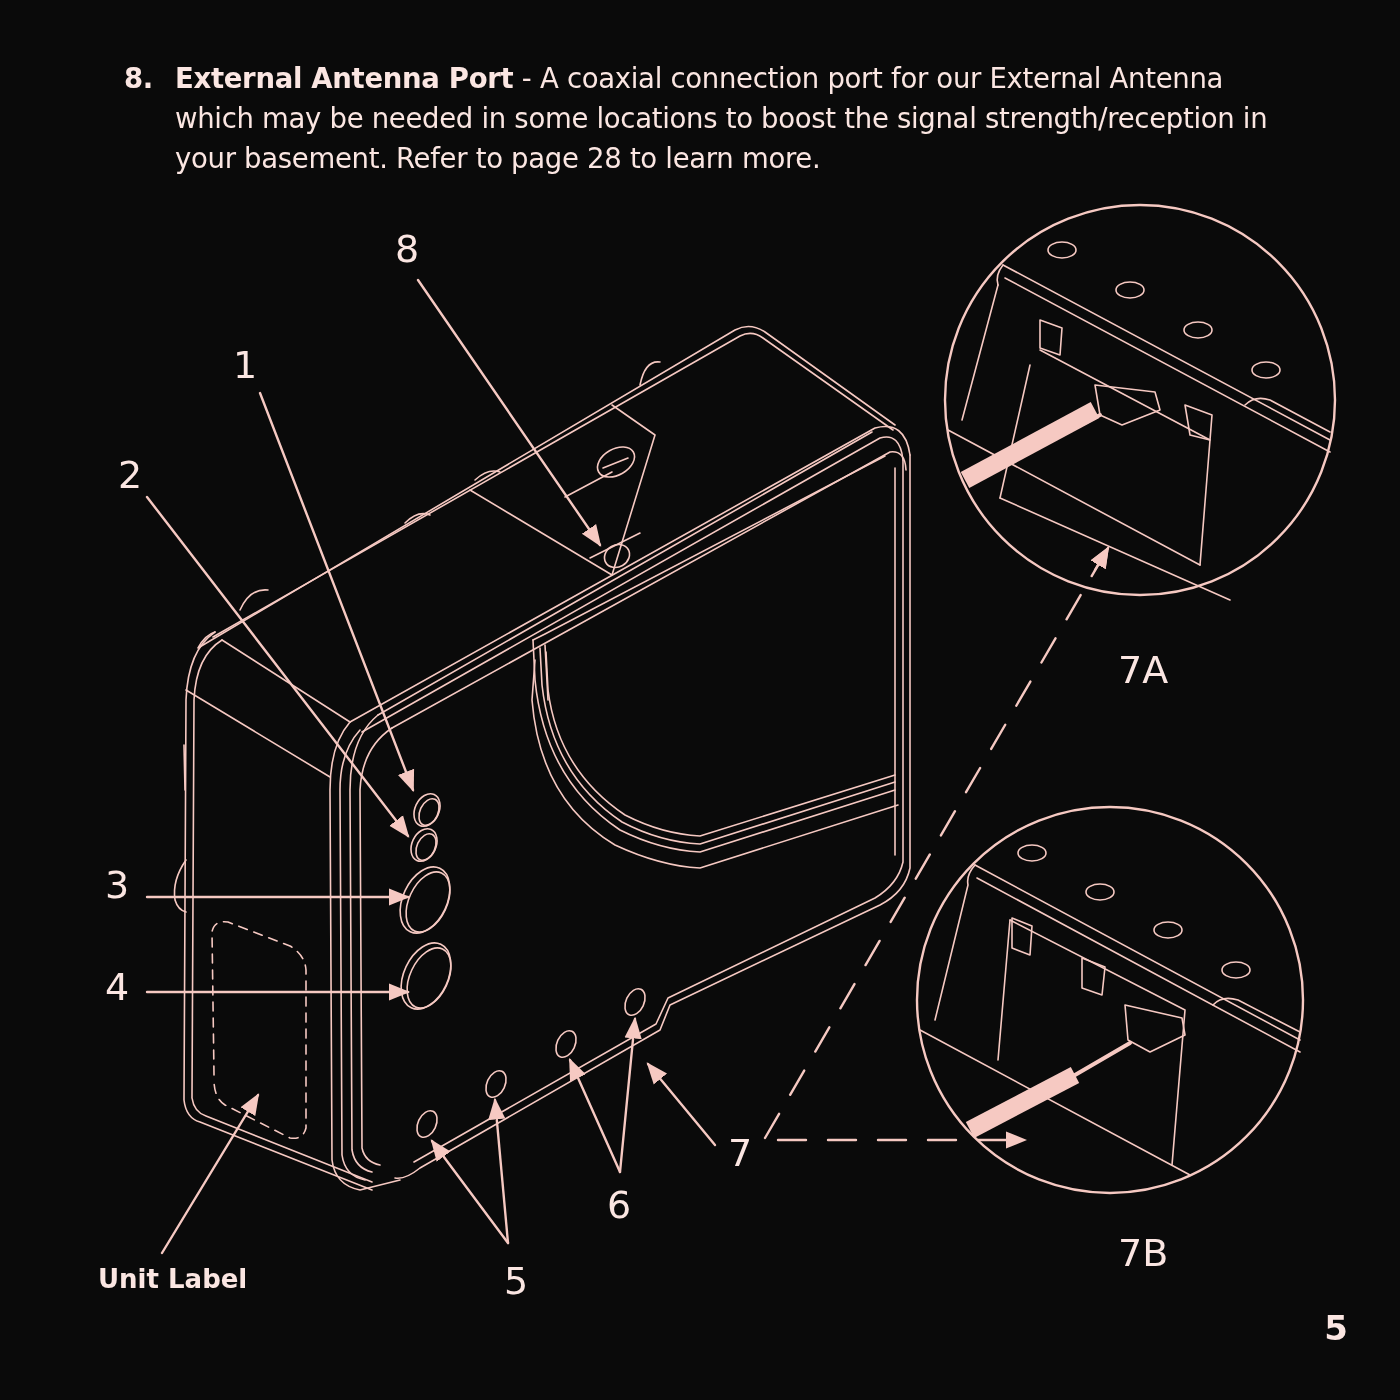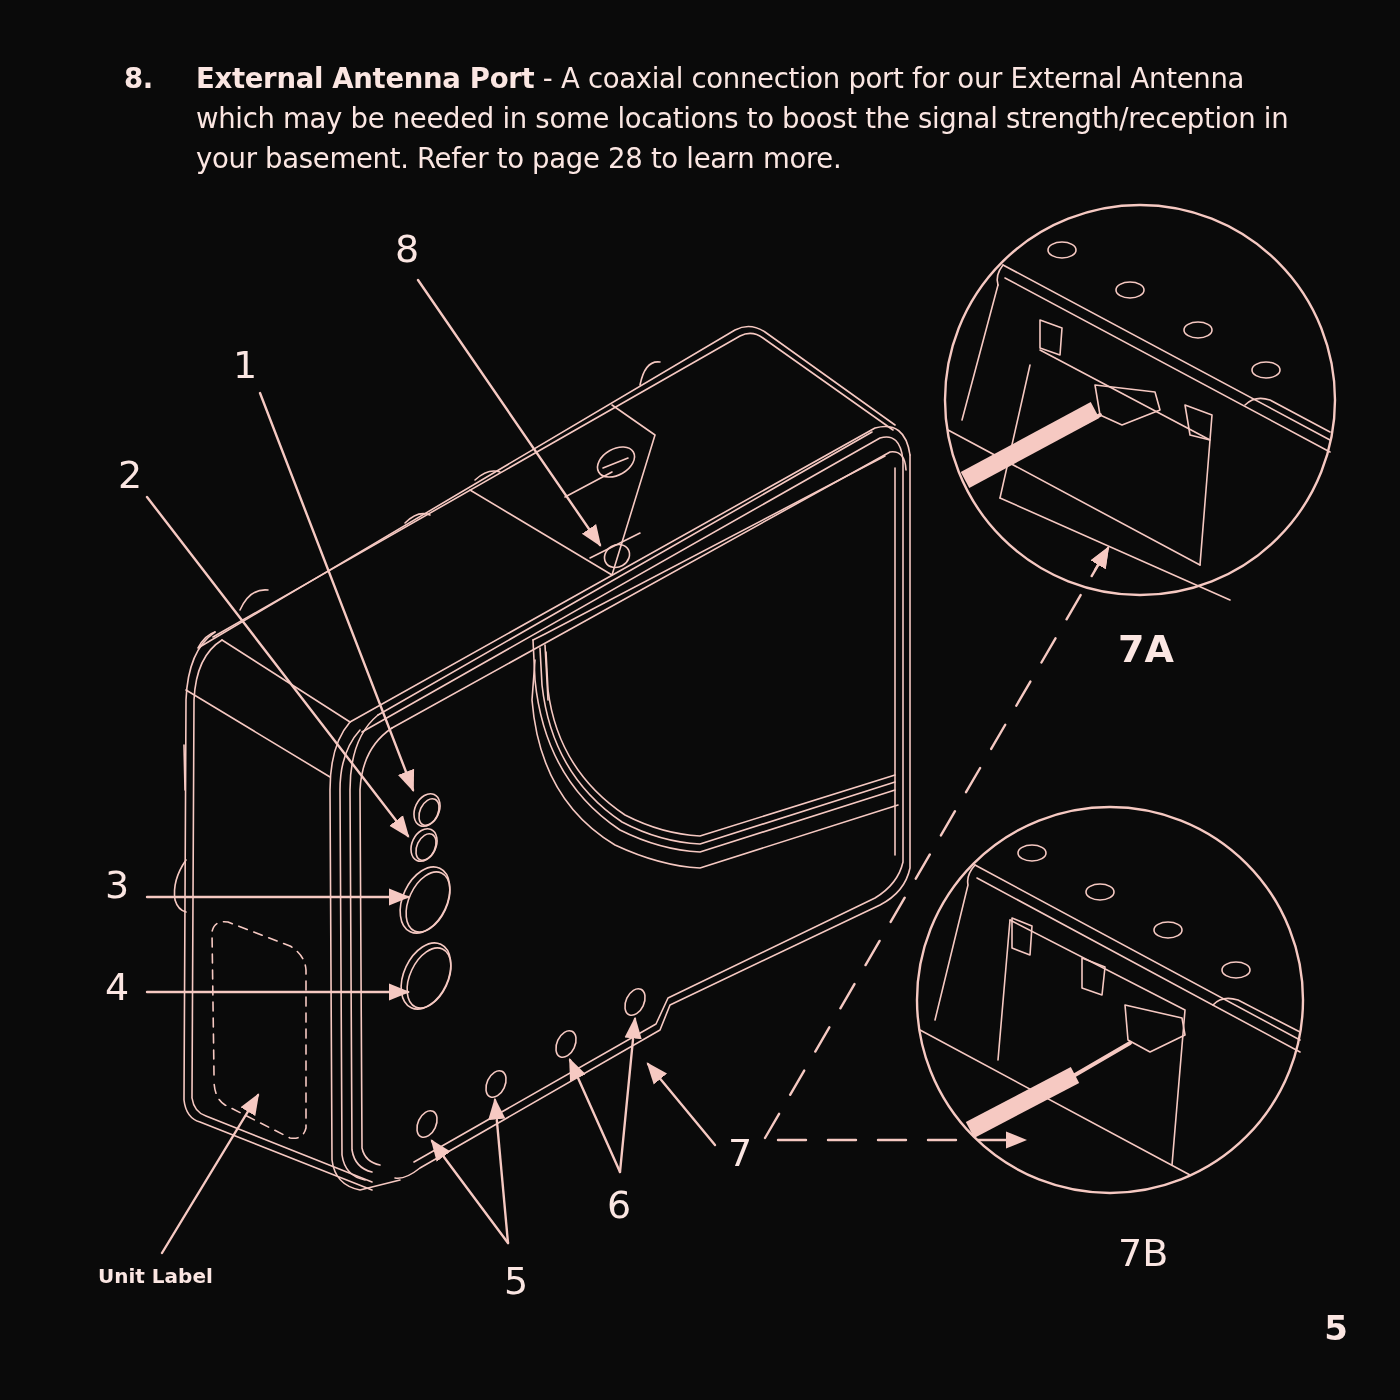--- a/index.html
+++ b/index.html
@@ -16,38 +16,38 @@
     left: 124px; top: 58px;
     width: 1180px;
     font-size: 27.5px;
     line-height: 40px;
     letter-spacing: -0.3px;
   }
   .desc .num {
     position: absolute; left: 0; top: 0;
     font-weight: bold;
   }
-  .desc .body { margin-left: 72px; }
+  .desc .body { margin-left: 51px; }
   .desc .term { font-weight: bold; }
   svg.diagram {
     position: absolute; left: 0; top: 0;
     width: 1400px; height: 1400px;
   }
   .callout {
     position: absolute;
     font-size: 38px;
     font-family: "DejaVu Sans", sans-serif;
     color: #fbe6e2;
     font-weight: normal;
     line-height: 1;
   }
   .unit-label {
     position: absolute;
     left: 98px; top: 1264px;
-    font-size: 20px;
+    font-size: 26px;
     font-weight: bold;
     color: #fbe6e2;
   }
   .page-num {
     position: absolute;
     right: 52px; bottom: 52px;
     font-size: 34px;
     font-weight: bold;
     color: #fbe6e2;
   }
@@ -198,17 +198,17 @@
 </svg>
 
 <div class="callout" style="left:395px;top:230px;">8</div>
 <div class="callout" style="left:233px;top:346px;">1</div>
 <div class="callout" style="left:118px;top:456px;">2</div>
 <div class="callout" style="left:105px;top:866px;">3</div>
 <div class="callout" style="left:105px;top:968px;">4</div>
 <div class="callout" style="left:504px;top:1262px;">5</div>
 <div class="callout" style="left:607px;top:1186px;">6</div>
 <div class="callout" style="left:728px;top:1134px;">7</div>
-<div class="callout" style="left:1118px;top:630px;font-weight:bold;">7A</div>
+<div class="callout" style="left:1118px;top:651px;">7A</div>
 <div class="callout" style="left:1118px;top:1226px;margin-top:8px;">7B</div>
 
 <div class="unit-label">Unit Label</div>
 <div class="page-num">5</div>
 
 </body></html>

